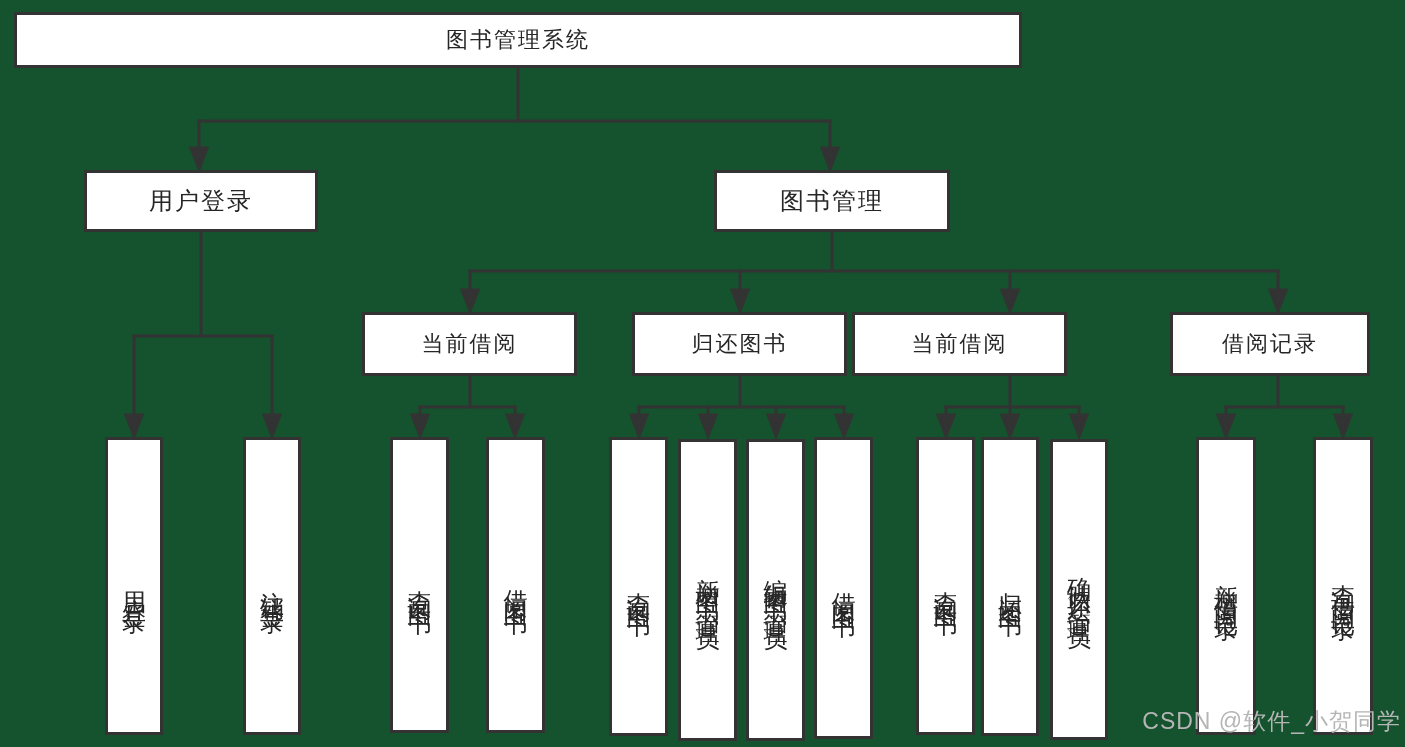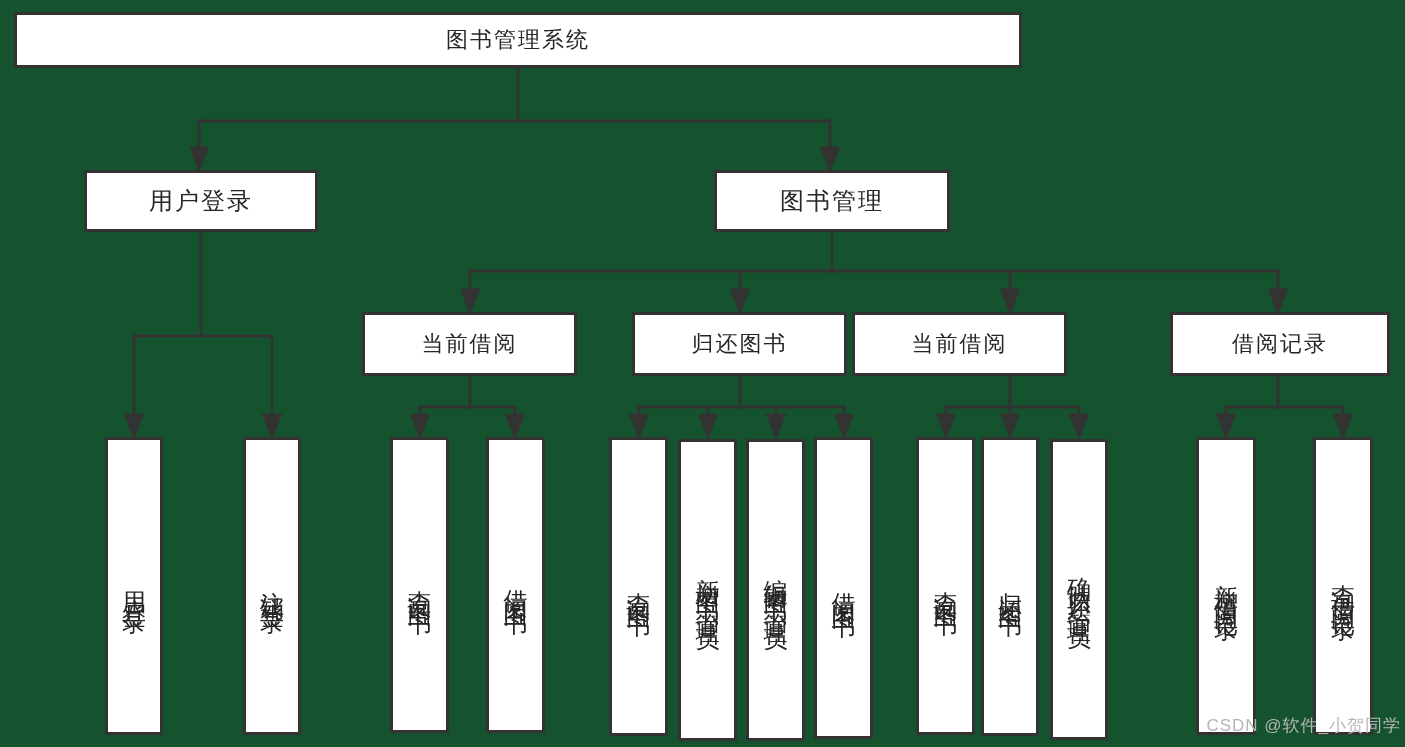--- a/index.html
+++ b/index.html
@@ -34,21 +34,21 @@
   .v {
     writing-mode: vertical-rl;
     text-orientation: mixed;
     font-size: 24px;
     letter-spacing: 7px;
   }
   .watermark {
     position: absolute;
     right: 4px;
     bottom: 10px;
-    font-size: 17px;
+    font-size: 23px;
     letter-spacing: 1px;
     color: #b5b5b5;
     white-space: nowrap;
     margin-top: 38px;
   }
 </style>
 </head>
 <body>
 
 <div class="canvas">
@@ -123,21 +123,21 @@
   </svg>
 
   <div class="node h" style="left:14px; top:12px; width:1008px; height:56px;">图书管理系统</div>
 
   <div class="node h lvl2" style="left:84px; top:170px; width:234px; height:62px;">用户登录</div>
   <div class="node h lvl2" style="left:714px; top:170px; width:236px; height:62px;">图书管理</div>
 
   <div class="node h" style="left:362px; top:312px; width:215px; height:64px;">当前借阅</div>
   <div class="node h" style="left:632px; top:312px; width:215px; height:64px;">归还图书</div>
   <div class="node h" style="left:852px; top:312px; width:215px; height:64px;">当前借阅</div>
-  <div class="node h" style="left:1170px; top:312px; width:220px; height:64px;">借阅记录</div>
+  <div class="node h" style="left:1170px; top:312px; width:200px; height:64px;">借阅记录</div>
 
   <div class="node v" style="left:105px; top:437px; width:58px; height:298px;">用户登录</div>
   <div class="node v" style="left:243px; top:437px; width:58px; height:298px;">注销登录</div>
 
   <div class="node v" style="left:390px; top:437px; width:59px; height:296px;">查询图书</div>
   <div class="node v" style="left:486px; top:437px; width:59px; height:296px;">借阅图书</div>
 
   <div class="node v" style="left:609px; top:437px; width:59px; height:299px;">查询图书</div>
   <div class="node v" style="left:678px; top:439px; width:59px; height:302px;">新增图书（管理员）</div>
   <div class="node v" style="left:746px; top:439px; width:59px; height:302px;">编辑图书（管理员）</div>

